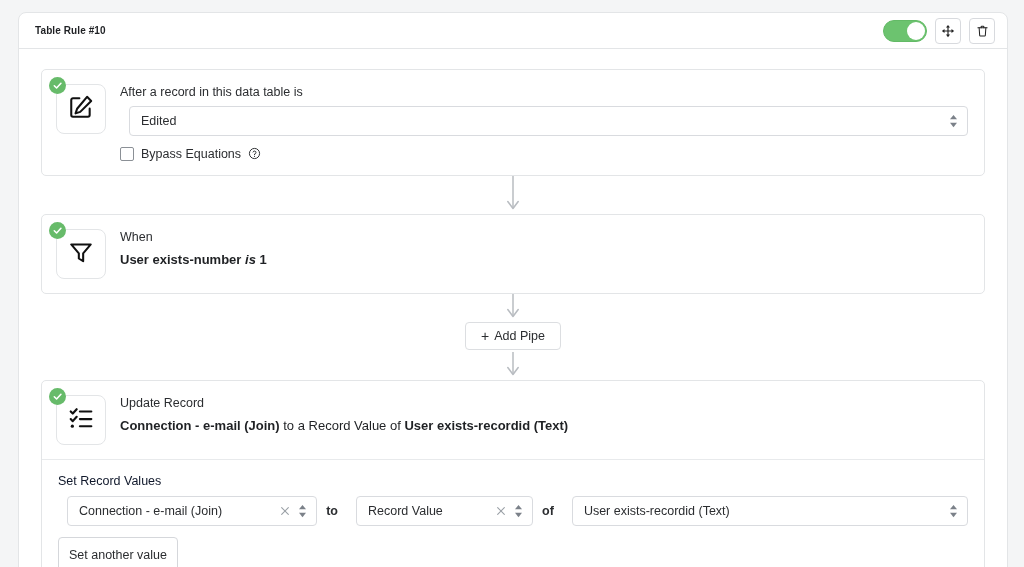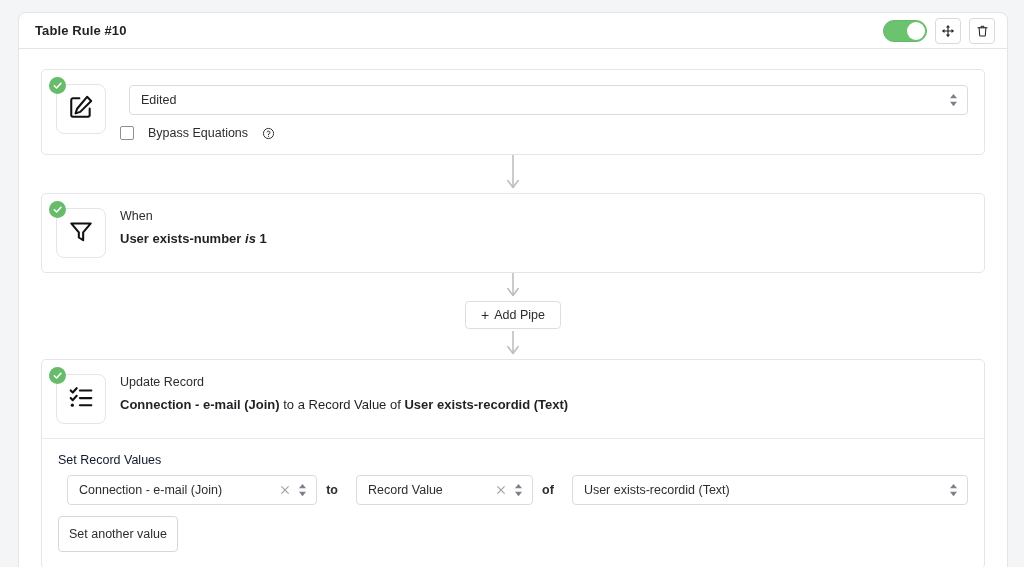--- a/index.html
+++ b/index.html
@@ -29,21 +29,21 @@
 
   .rule-header {
     position: relative;
     height: 36px;
     border-bottom: 1px solid #e3e5e7;
     display: flex;
     align-items: center;
     padding: 0 12px 0 16px;
   }
   .rule-title {
-    font-size: 13px;
+    font-size: 10px;
     font-weight: bold;
     color: #1f2124;
     letter-spacing: .1px;
   }
   .header-controls {
     margin-left: auto;
     display: flex;
     align-items: center;
     gap: 8px;
   }
@@ -161,22 +161,22 @@
     right: 26px; top: 50%;
     transform: translateY(-50%);
     line-height: 0;
     cursor: pointer;
   }
   .select.has-clear { padding-right: 52px; }
 
   
   .checkbox-row {
     display: flex;
-    align-items: flex-end;
-    gap: 14px;
+    align-items: flex-start;
+    gap: 7px;
     margin-top: 11px;
   }
   .checkbox {
     width: 14px; height: 14px;
     border: 1px solid #8b9096;
     border-radius: 2px;
     background: #ffffff;
     cursor: pointer;
     flex: 0 0 auto;
   }
@@ -292,20 +292,21 @@
             </div>
             <span>
               <svg width="26" height="26" viewBox="0 0 24 24" fill="none" stroke="#111" stroke-width="1.9" stroke-linecap="round" stroke-linejoin="round">
                 <path d="M20 13.5 V19.4 A1.6 1.6 0 0 1 18.4 21 H4.6 A1.6 1.6 0 0 1 3 19.4 V5.6 A1.6 1.6 0 0 1 4.6 4 H10.5"></path>
                 <path d="M17.6 2.6 L21.4 6.4 L11.3 16.5 L7 17.9 L8.4 13.6 Z"></path>
               </svg>
             </span>
           </div>
 
           <div class="step-content">
+            <div class="step-label">After a record in this data table is</div>
 
             <div class="select">
               <span class="value">Edited</span>
               <span class="stepper">
                 <svg width="9" height="14" viewBox="0 0 10 16" fill="#7b8189">
                   <path d="M5 1 L9 6 H1 Z"></path>
                     <path d="M5 15 L9 10 H1 Z"></path>
                 </svg>
               </span>
             </div>

